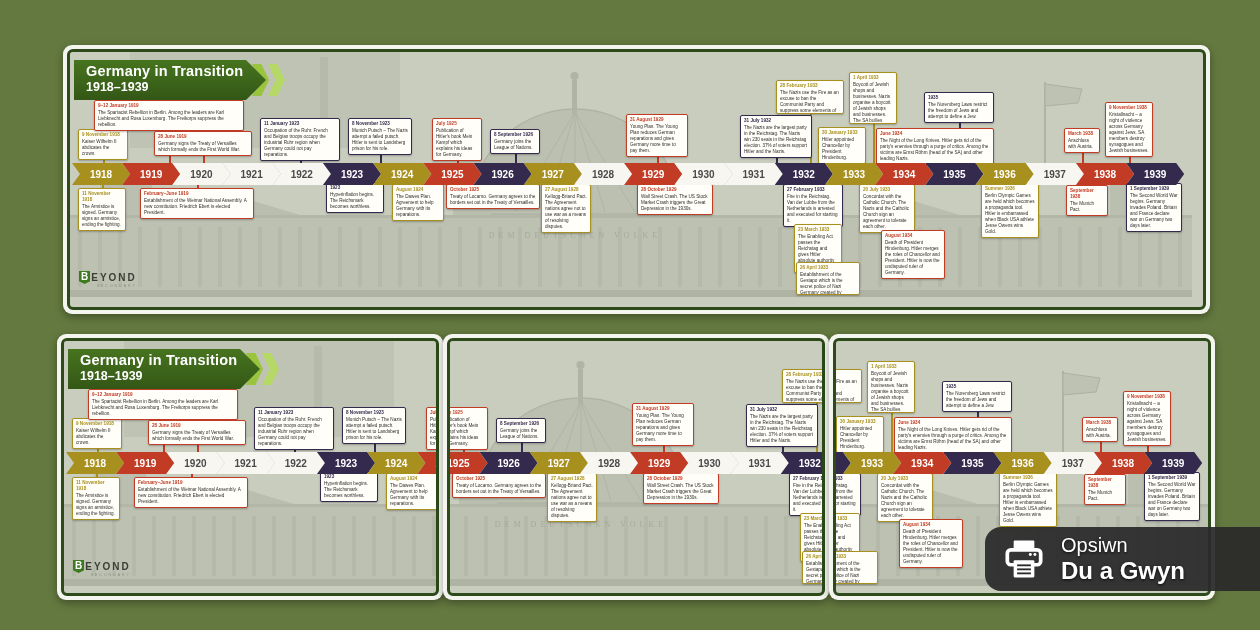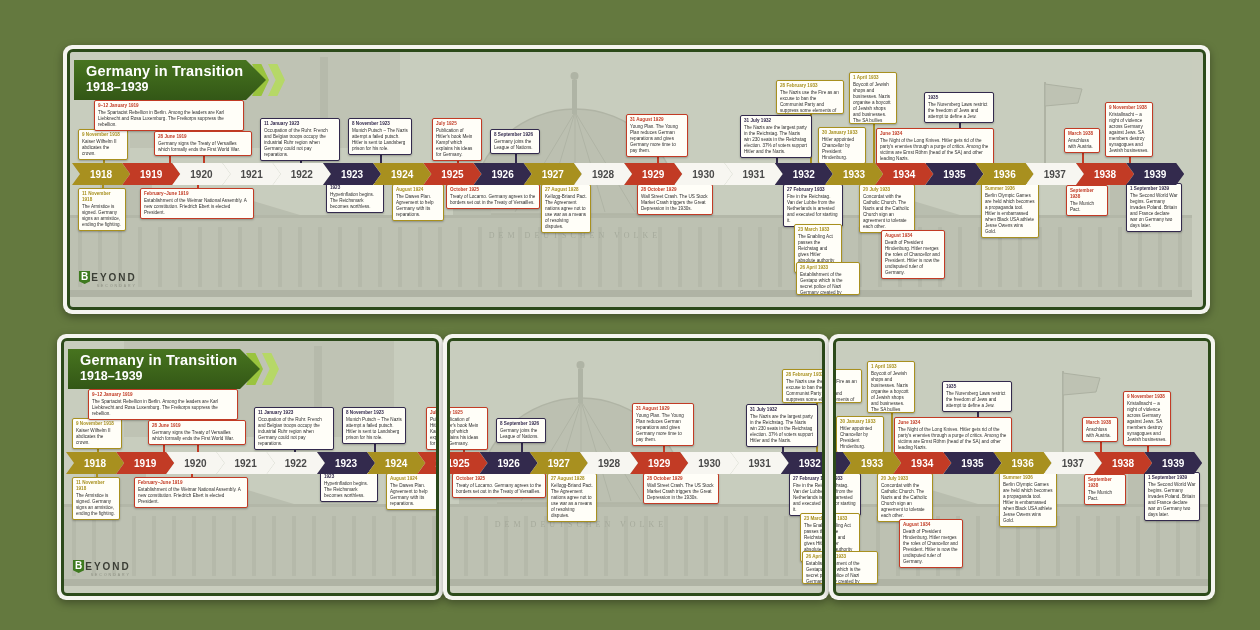--- a/index.html
+++ b/index.html
@@ -666,13 +666,29 @@
             <div class="chev" style="left: 905.6px; background: rgb(168, 144, 31); color: rgb(255, 255, 255);">1936</div>
             <div class="chev chev-white" style="left: 955.8px; background: rgb(247, 246, 241); color: rgb(74, 74, 74);">1937</div>
             <div class="chev" style="left: 1006px; background: rgb(194, 59, 37); color: rgb(255, 255, 255);">1938</div>
             <div class="chev" style="left: 1056.2px; background: rgb(51, 42, 77); color: rgb(255, 255, 255);">1939</div>
           </div>
 
   </div>
 </div>
   </div>
 
+  <div class="print-badge">
+    <svg width="46" height="46" viewBox="0 0 40 40">
+      <rect x="11" y="4" width="18" height="9" rx="1" fill="#fff"></rect>
+      <rect x="5.5" y="12" width="29" height="13" rx="3" fill="none" stroke="#fff" stroke-width="3.2"></rect>
+      <circle cx="29.5" cy="16" r="1.3" fill="#fff"></circle>
+      <circle cx="25.5" cy="16" r="1.3" fill="#fff"></circle>
+      <rect x="11" y="21" width="18" height="15" rx="1" fill="#fff"></rect>
+      <line x1="14" y1="25.5" x2="26" y2="25.5" stroke="#2a2a2a" stroke-width="1.6"></line>
+      <line x1="14" y1="29" x2="26" y2="29" stroke="#2a2a2a" stroke-width="1.6"></line>
+      <line x1="14" y1="32.5" x2="26" y2="32.5" stroke="#2a2a2a" stroke-width="1.6"></line>
+    </svg>
+    <div class="txt">
+      <div class="l1">Opsiwn</div>
+      <div class="l2">Du a Gwyn</div>
+    </div>
+  </div>
 </div>
 
 </body></html>

